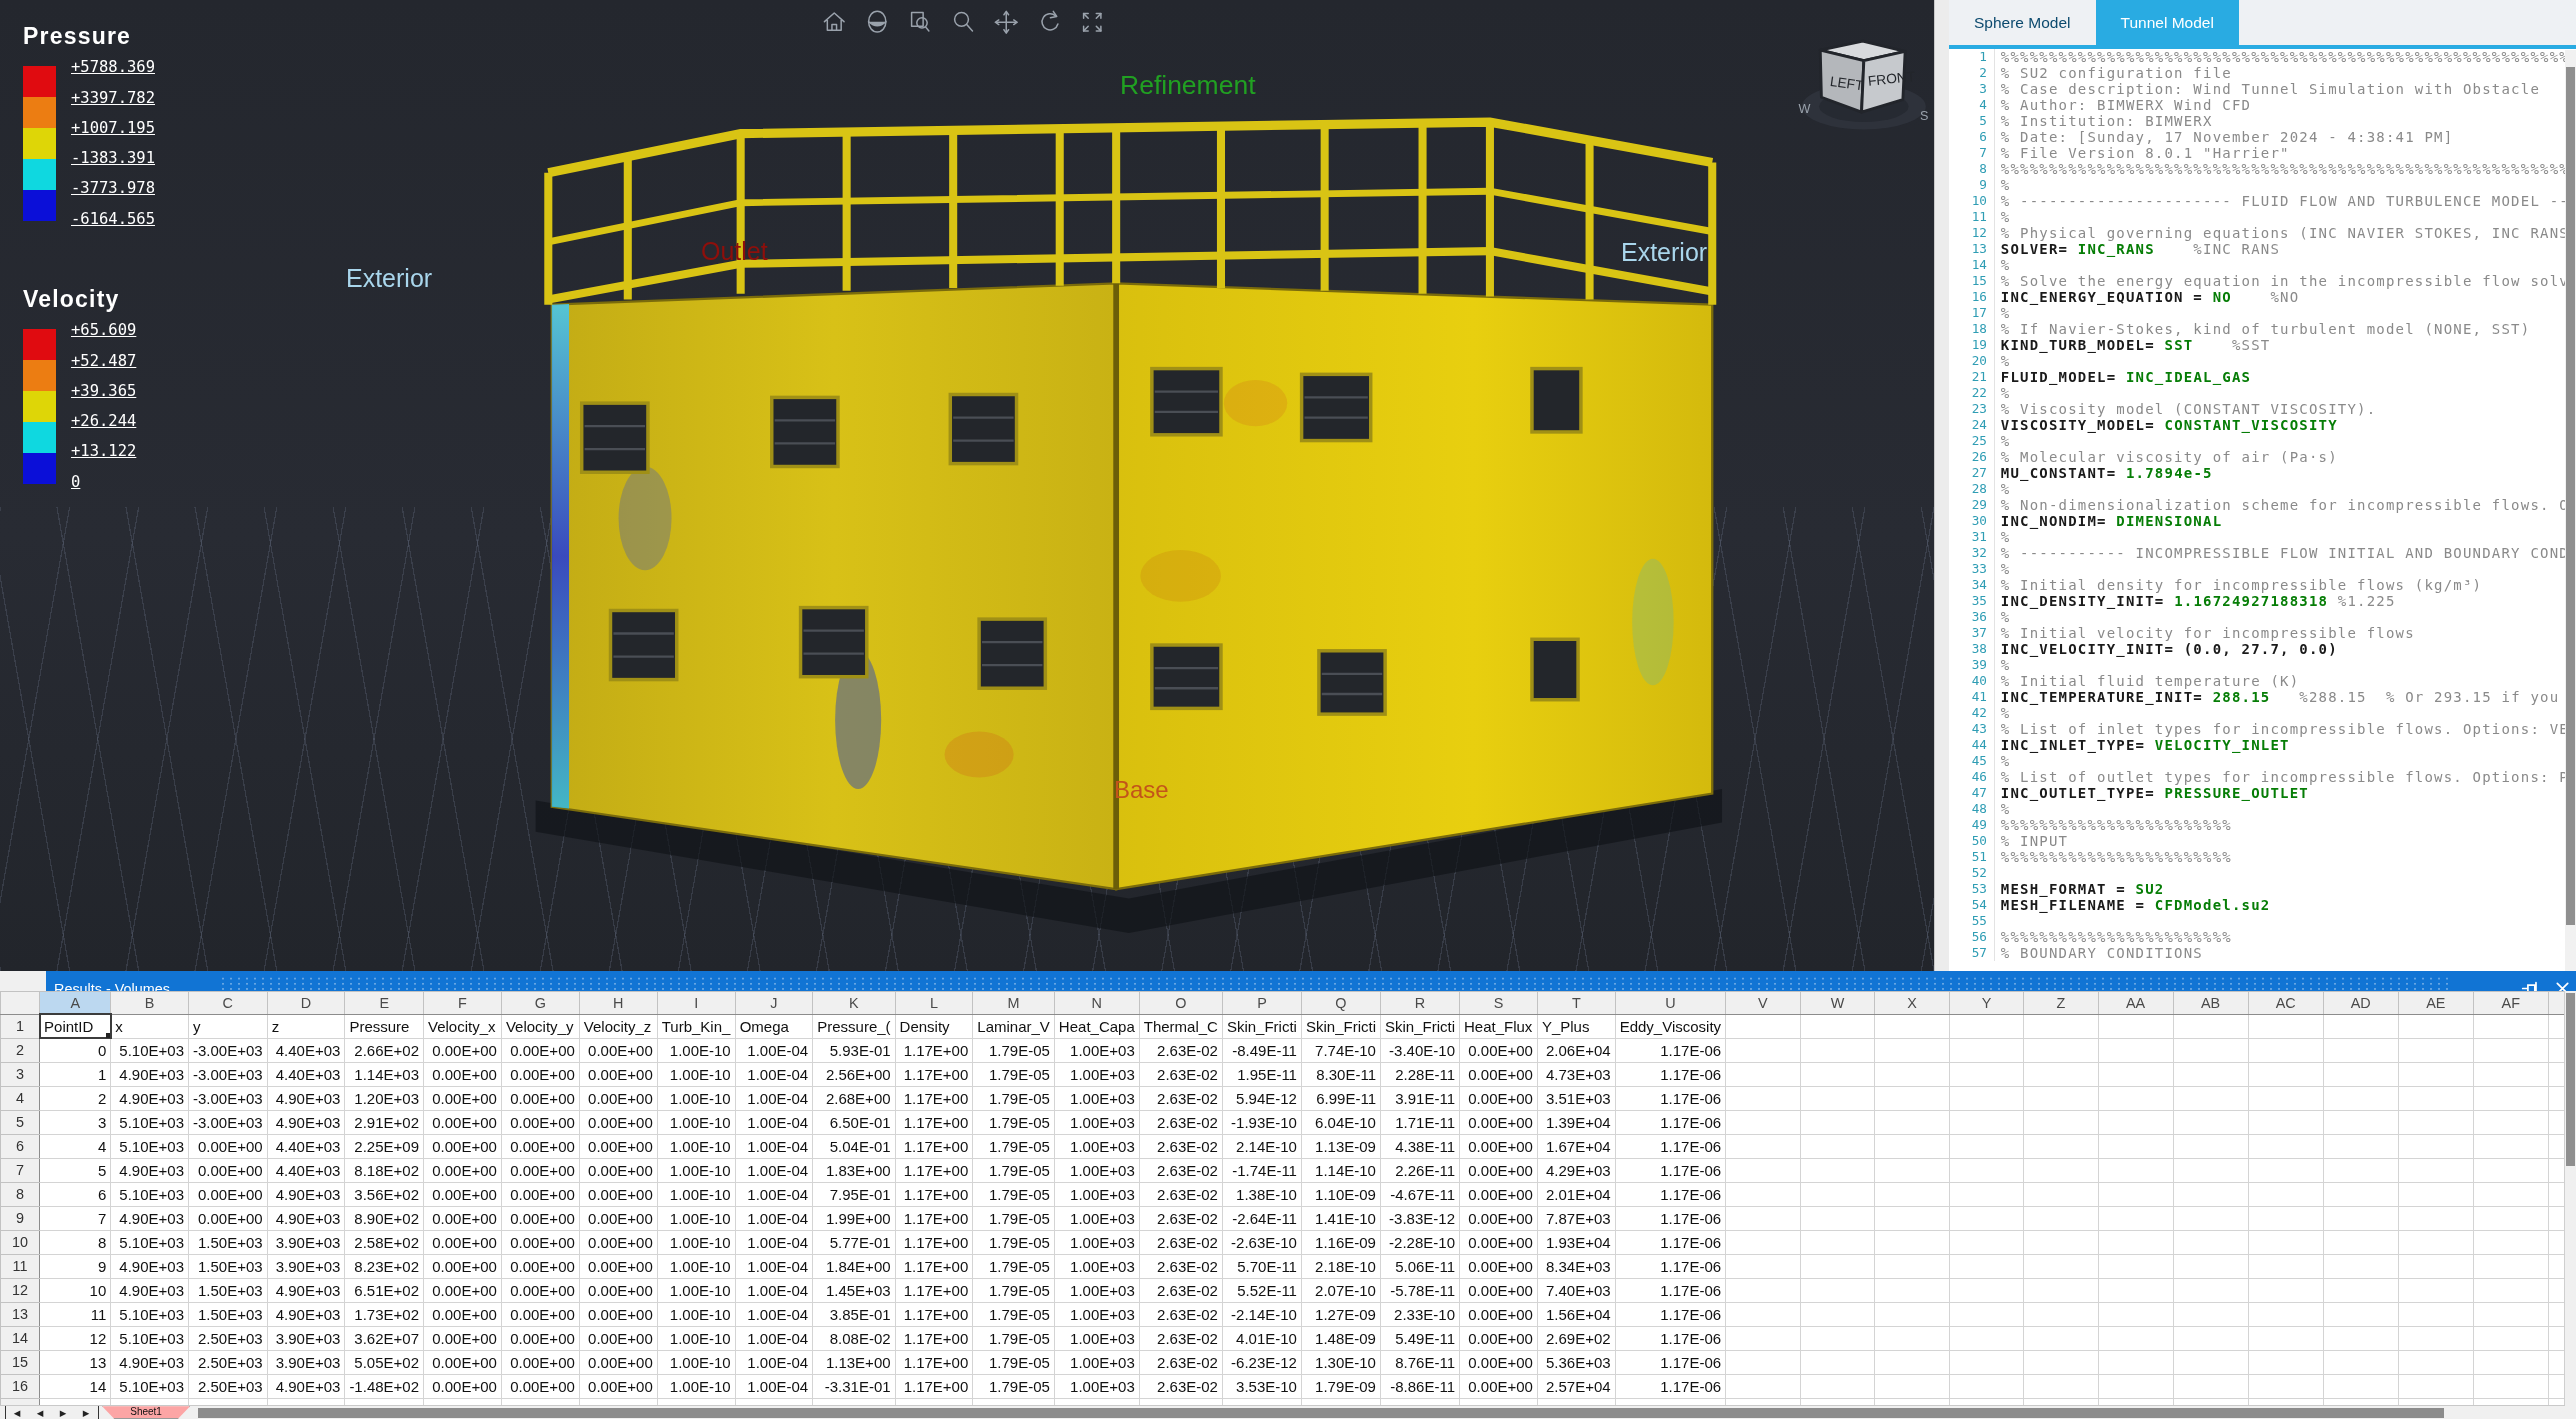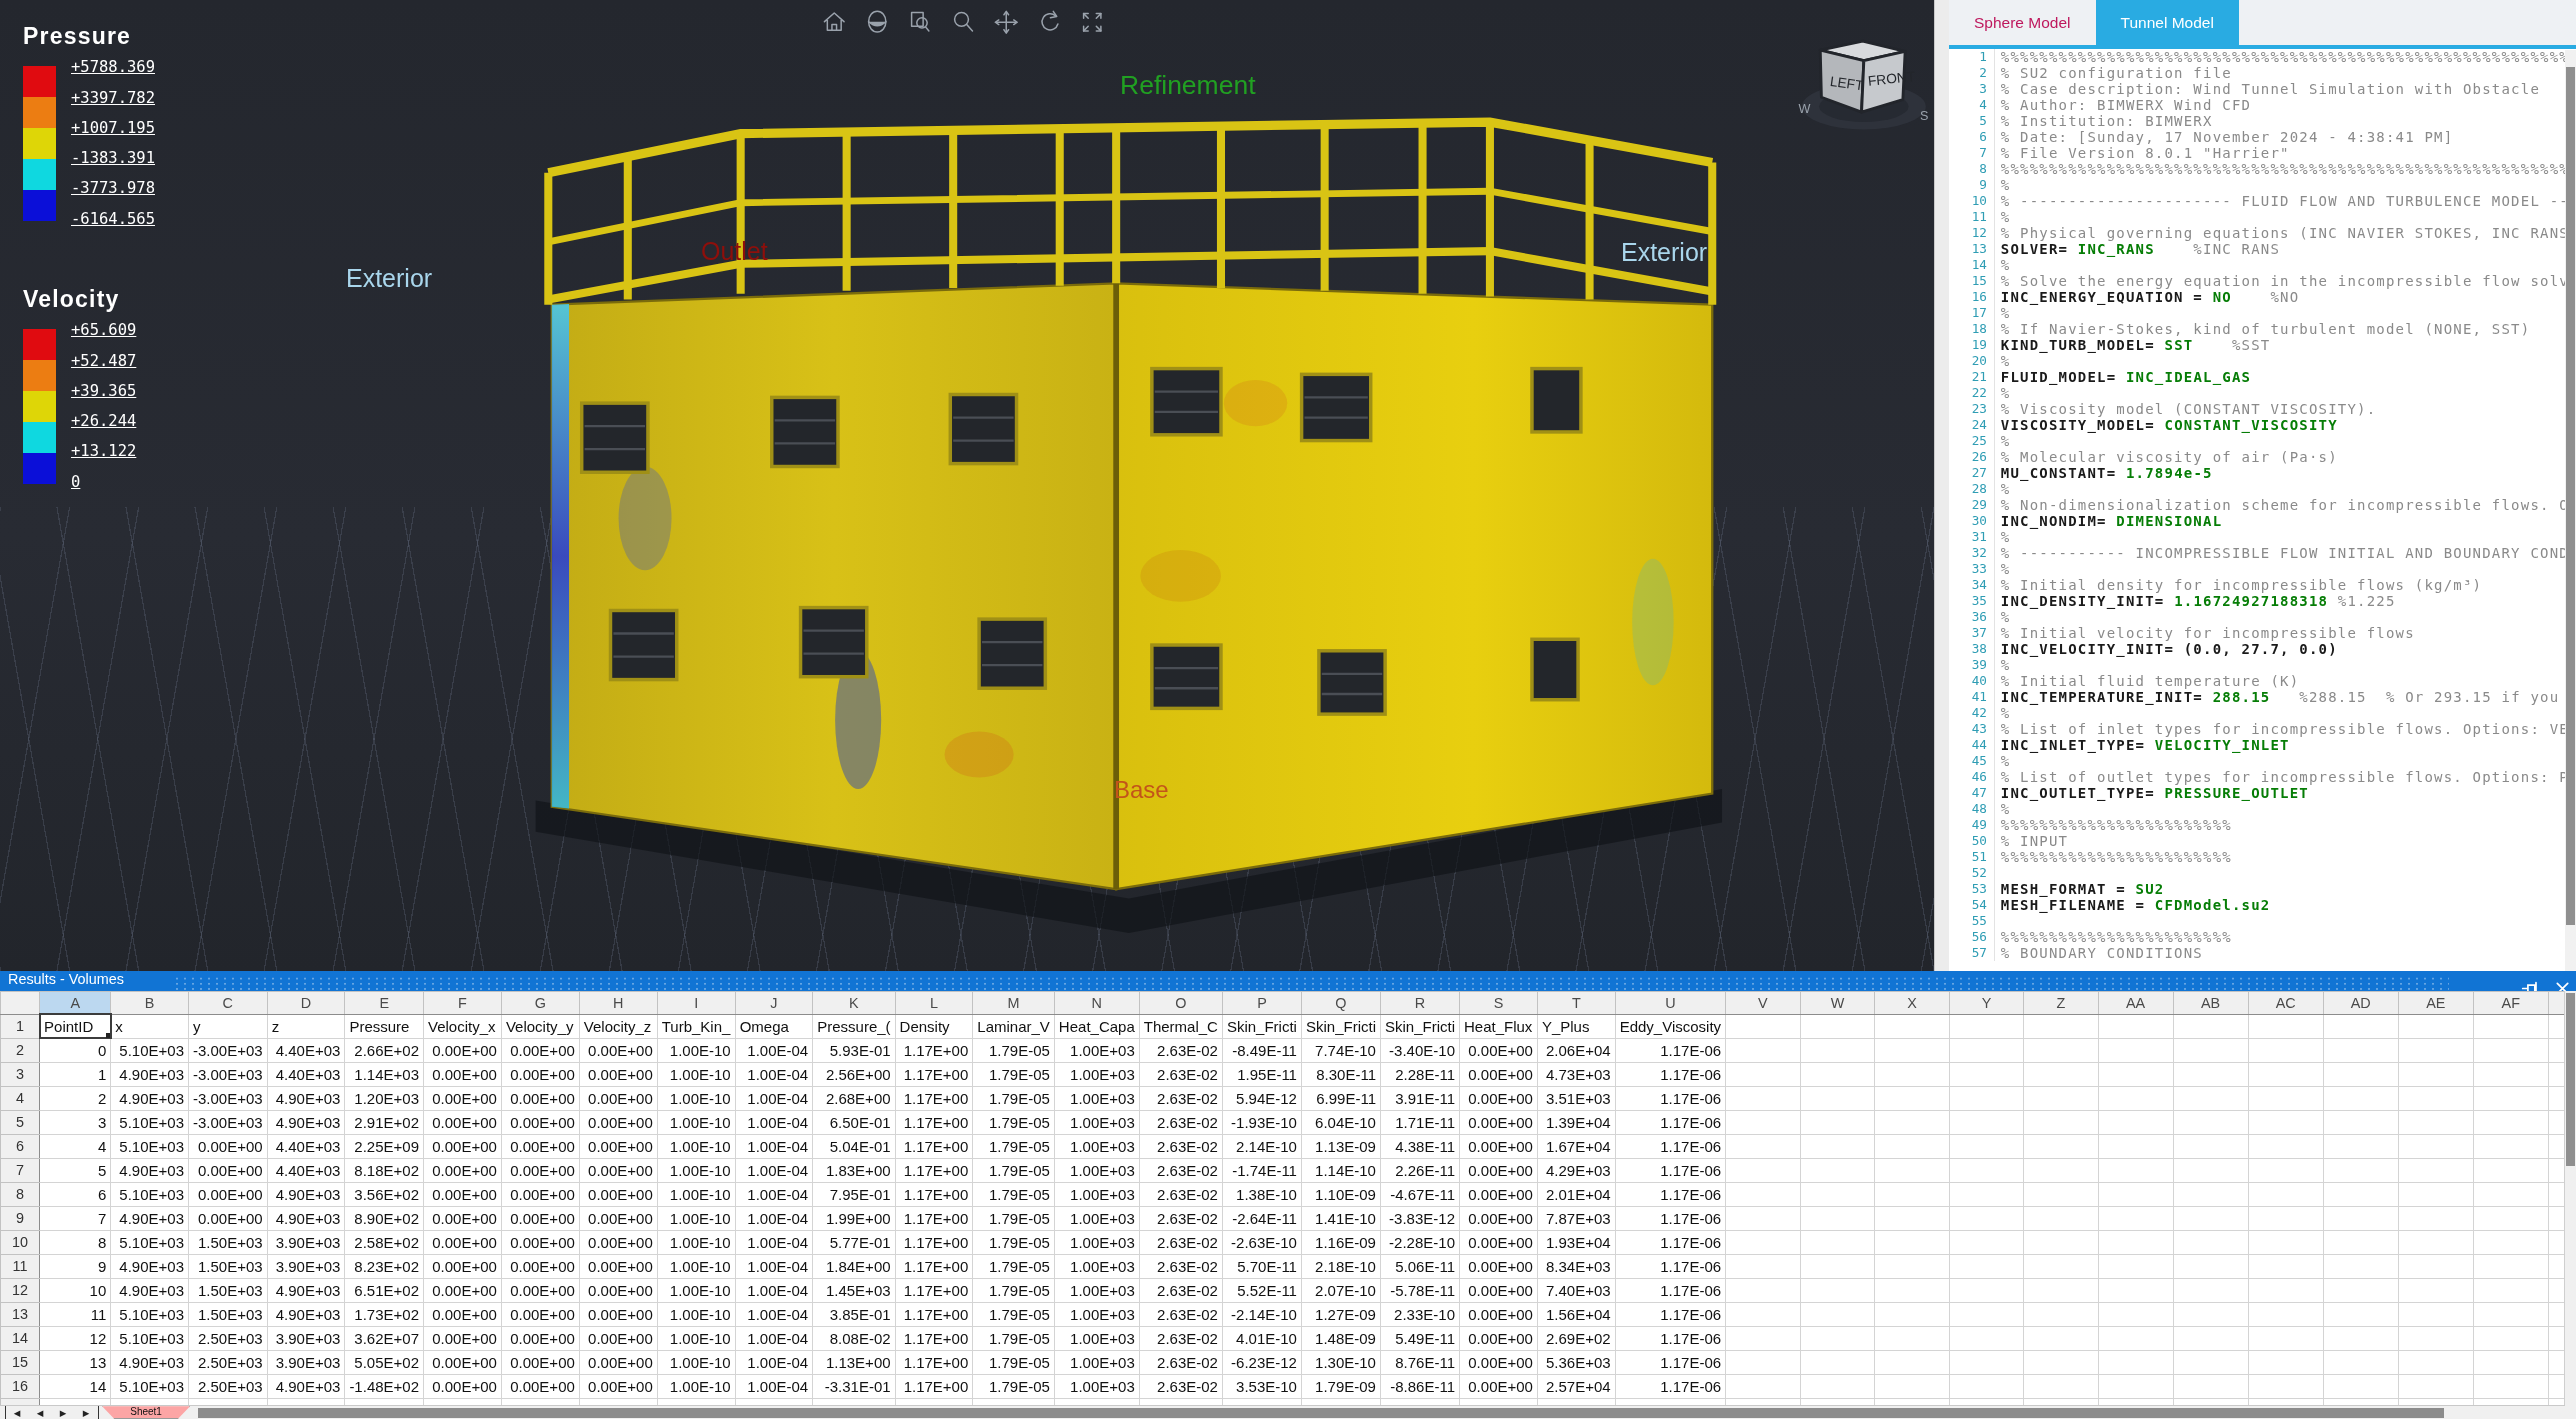--- a/index.html
+++ b/index.html
@@ -32,36 +32,36 @@
 
   
   #nav-cube{position:absolute;left:1796px;top:33px;width:138px;height:109px;}
 
   
   #vsplit{position:absolute;left:1934px;top:0;width:14px;height:971px;background:#ececec;border-left:1.2px solid #c9c9c9;border-right:1.2px solid #c9c9c9;}
 
   
   #code-panel{position:absolute;left:1949px;top:0;width:627px;height:971px;background:#fff;overflow:hidden;}
   #code-tabs{height:45px;background:#eef1f4;display:flex;border-bottom:4.6px solid #29abe2;}
-  .code-tab{padding:0 25px;display:flex;align-items:center;font-size:15.5px;color:#be185d;cursor:pointer;}
+  .code-tab{padding:0 25px;display:flex;align-items:center;font-size:15.5px;color:#0c4a6e;cursor:pointer;}
   .code-tab.active{background:#29abe2;color:#fff;}
   #code-body{position:relative;height:921px;overflow:hidden;}
   .code-line{display:flex;height:16px;line-height:16px;white-space:pre;}
   .code-ln{width:38px;flex:0 0 38px;text-align:right;padding-right:7px;color:#2f9db4;
     font-family:"DejaVu Sans Mono",monospace;font-size:12.7px;border-right:1.2px solid #e3e3e3;}
   .code-tx{padding-left:5.8px;font-family:"DejaVu Sans Mono",monospace;font-size:14px;letter-spacing:1.2px;overflow:hidden;}
   .code-tx .c{color:#8a8a8a;}
   .code-tx .k{color:#1a1a1a;font-weight:700;}
   .code-tx .v{color:#067d06;font-weight:700;}
   #code-vscroll{position:absolute;right:0;top:50px;width:11.5px;height:921px;background:#f1f1f1;}
   #code-vscroll .thumb{position:absolute;left:1.2px;right:1.2px;top:17.3px;height:858px;background:#8f8f8f;}
 
   
   #sheet{position:absolute;left:0;top:971px;width:2576px;height:448px;background:#f0f0f0;overflow:hidden;}
-  #sheet-title{height:35px;background:#1174d4;color:#fff;display:flex;padding:0 8px;font-size:14.4px;position:relative;}
+  #sheet-title{height:35px;background:#1174d4;color:#fff;display:flex;align-items:center;padding:0 8px;font-size:14.4px;position:relative;margin-left:46px;}
   #sheet-title .dots{position:absolute;left:173px;right:127px;top:4.6px;bottom:4.6px;
     background-image:radial-gradient(rgba(255,255,255,.35) 1.2px, transparent 1.2px);background-size:8px 5.2px;}
   #sheet-title .tb-btns{position:absolute;right:5.8px;top:0;bottom:0;display:flex;align-items:center;gap:15px;}
   #sheet-title svg{stroke:#fff;stroke-width:3;fill:none;stroke-linecap:round;}
   #grid-wrap{position:absolute;left:0;top:19.6px;right:11.5px;bottom:12.7px;overflow:hidden;background:#fff;}
   table#grid{border-collapse:collapse;table-layout:fixed;}
   #grid td,#grid th{border:0.6px solid #d4d4d4;padding:0 4px;height:23px;overflow:hidden;white-space:nowrap;
     font-size:15px;font-weight:400;color:#111;background:#fff;}
   #grid tr.col-letters th{height:22px;background:#f0f0f0;color:#4a4a4a;text-align:center;font-size:14.4px;
     border:0.6px solid #c2c2c2;border-bottom:1.7px solid #8c8c8c;}

